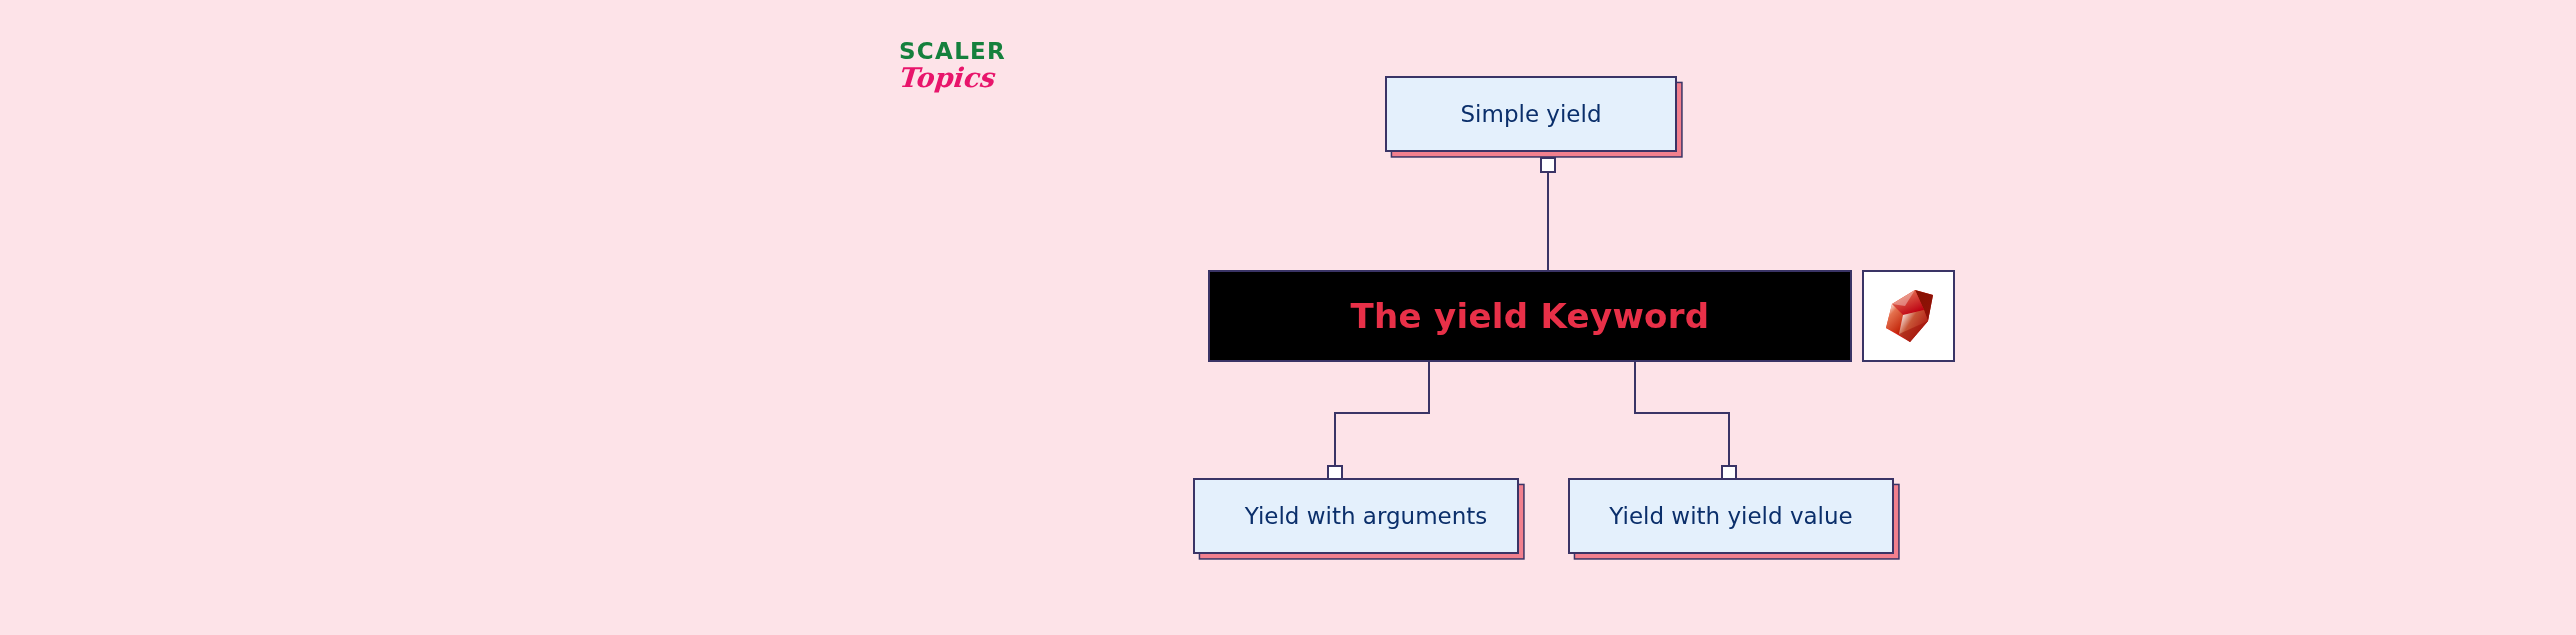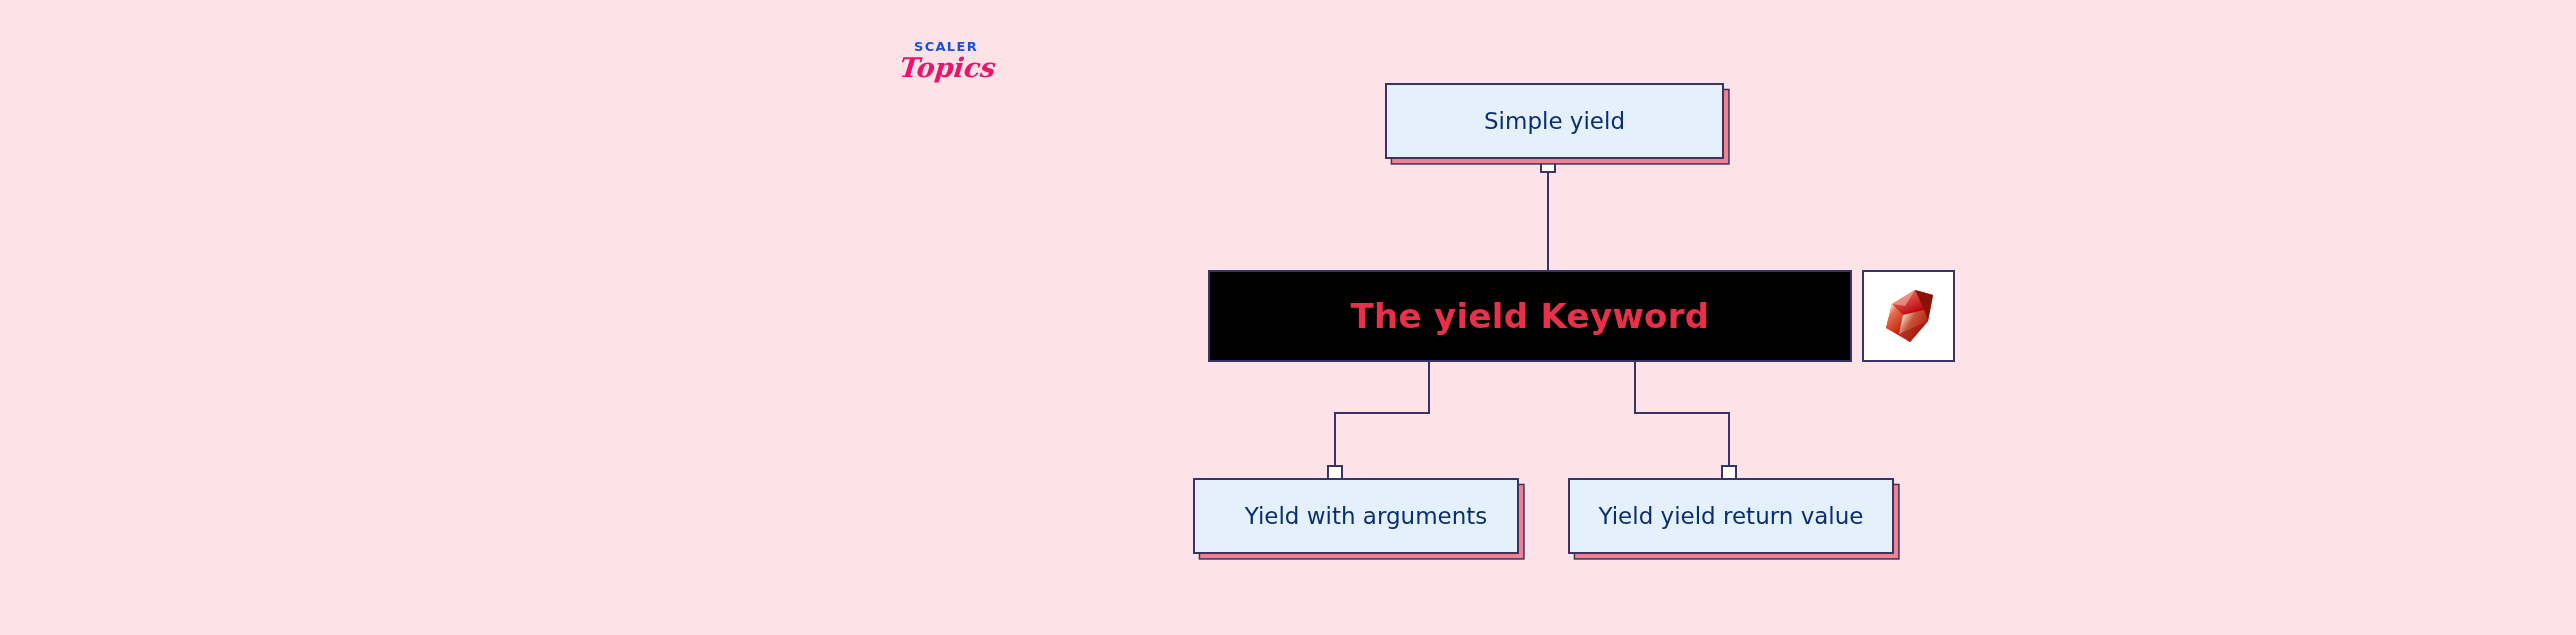--- a/index.html
+++ b/index.html
@@ -24,26 +24,25 @@
   #logo {
     position: absolute;
     left: 899px;
     top: 40px;
     width: 155px;
     height: 67px;
   }
   #logo-scaler {
     font-family: "DejaVu Sans", sans-serif;
     font-weight: 700;
-    font-size: 13px;
+    font-size: 23px;
     letter-spacing: 1.3px;
-    color: #1d4ed8;
+    color: #15803d;
     line-height: 1;
     white-space: nowrap;
-    margin-left: 15px;
   }
   #logo-topics {
     font-family: "DejaVu Serif", serif;
     font-style: italic;
     font-weight: 700;
     font-size: 27px;
     color: #e8156b;
     line-height: 1;
     margin-top: 1px;
     margin-left: 1px;
@@ -91,22 +90,22 @@
     font-family: "DejaVu Sans", sans-serif;
     font-weight: 700;
     font-size: 34px;
     letter-spacing: 0.3px;
     color: #e83048;
   }
 
   
   #node-simple-yield {
     left: 1385px;
-    top: 83px;
-    width: 339px;
+    top: 76px;
+    width: 292px;
     height: 76px;
   }
 
   
   #node-yield-arguments {
     left: 1193px;
     top: 478px;
     width: 326px;
     height: 76px;
     padding-left: 20px;
@@ -217,17 +216,17 @@
       <path fill="#9e1209" d="M44 100 L66 116 L102 74 Z" opacity="0.55"></path>
       <path fill="#fff" opacity="0.35" d="M30 40 L76 12 L56 44 Z"></path>
     </svg>
   </div>
 
   <div class="node node-leaf" id="node-yield-arguments">
     <span class="node-label">Yield with arguments</span>
   </div>
 
   <div class="node node-leaf" id="node-yield-return">
-    <span class="node-label">Yield yield return value</span>
+    <span class="node-label">Yield with yield value</span>
   </div>
 
 </div>
 
 
 </body></html>

